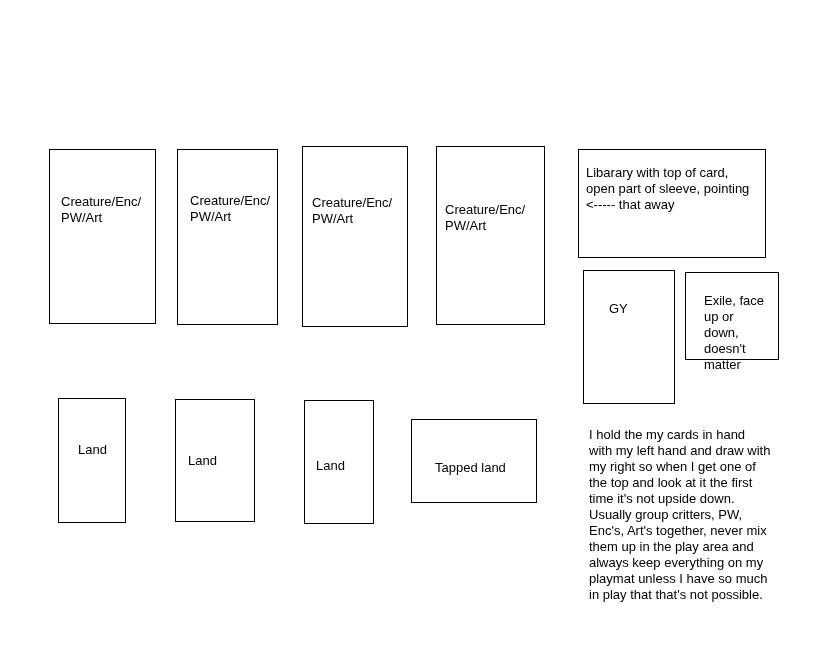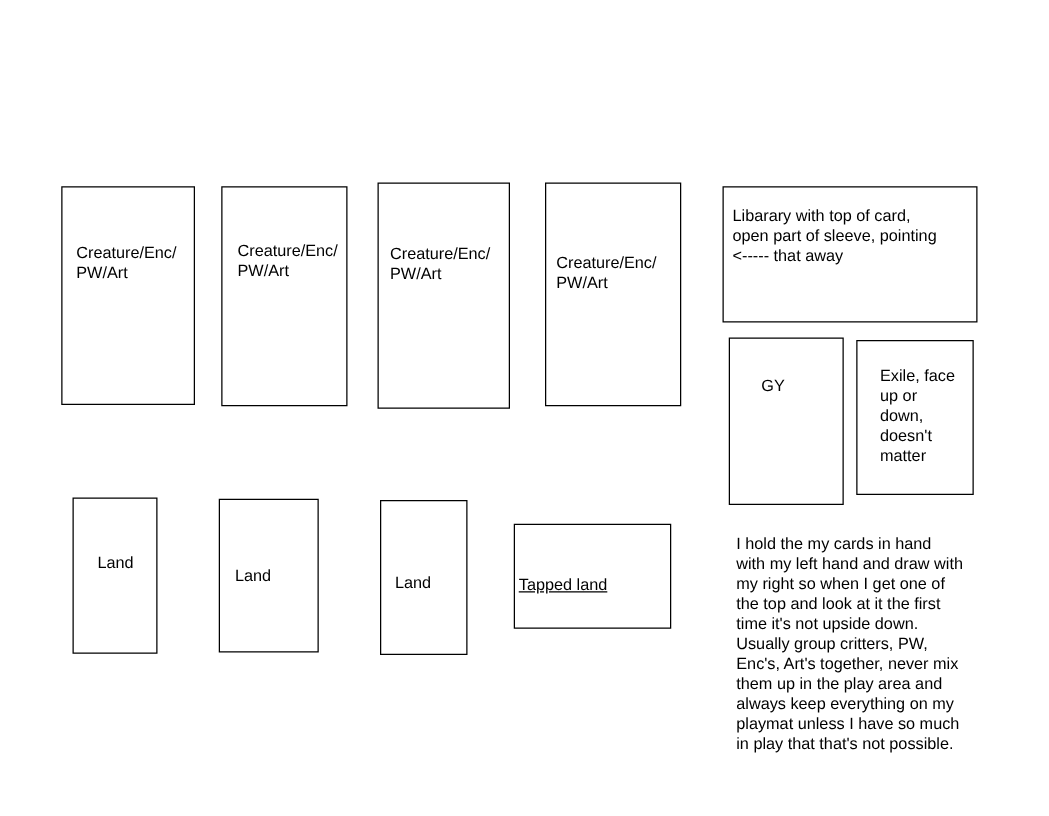--- a/index.html
+++ b/index.html
@@ -35,29 +35,29 @@
     color: #000000;
   }
 
   
   #card-c1 { left: 49px;  top: 149px; width: 107px; height: 175px; padding: 44px 4px 0 11px; }
   #card-c2 { left: 177px; top: 149px; width: 101px; height: 176px; padding: 43px 4px 0 12px; }
   #card-c3 { left: 302px; top: 146px; width: 106px; height: 181px; padding: 48px 4px 0 9px; }
   #card-c4 { left: 436px; top: 146px; width: 109px; height: 179px; padding: 55px 4px 0 8px; }
 
   
-  #zone-library   { left: 578px; top: 149px; width: 204px; height: 109px; padding: 15px 6px 0 7px; }
+  #zone-library   { left: 578px; top: 149px; width: 188px; height: 109px; padding: 15px 6px 0 7px; }
   #zone-graveyard { left: 583px; top: 270px; width: 92px;  height: 134px; padding: 30px 4px 0 25px; }
-  #zone-exile     { left: 685px; top: 272px; width: 94px;  height: 124px; padding: 20px 4px 0 18px; }
+  #zone-exile     { left: 685px; top: 272px; width: 94px;  height: 88px; padding: 20px 4px 0 18px; }
 
   
   #card-l1     { left: 58px;  top: 398px; width: 68px;  height: 125px; padding: 43px 2px 0 19px; }
   #card-l2     { left: 175px; top: 399px; width: 80px;  height: 123px; padding: 53px 2px 0 12px; }
   #card-l3     { left: 304px; top: 400px; width: 70px;  height: 124px; padding: 57px 2px 0 11px; }
-  #card-tapped { left: 411px; top: 419px; width: 126px; height: 84px;  padding: 40px 2px 0 3px; text-decoration: underline; }
+  #card-tapped { left: 411px; top: 419px; width: 126px; height: 84px;  padding: 40px 2px 0 23px; }
 
   
   #hand-note { left: 589px; top: 427px; width: 252px; }
 </style>
 </head>
 <body>
 
 <div class="canvas">
 
   <div class="box" id="card-c1">

